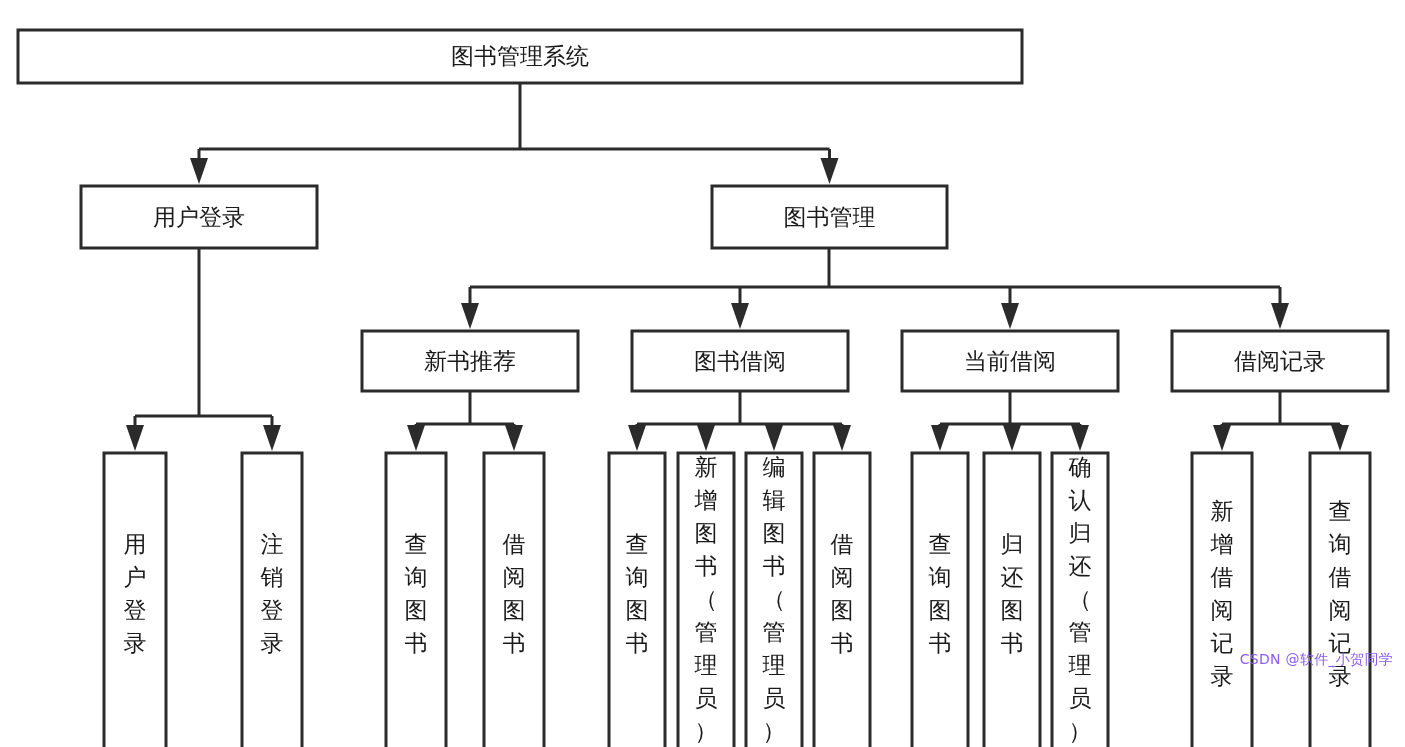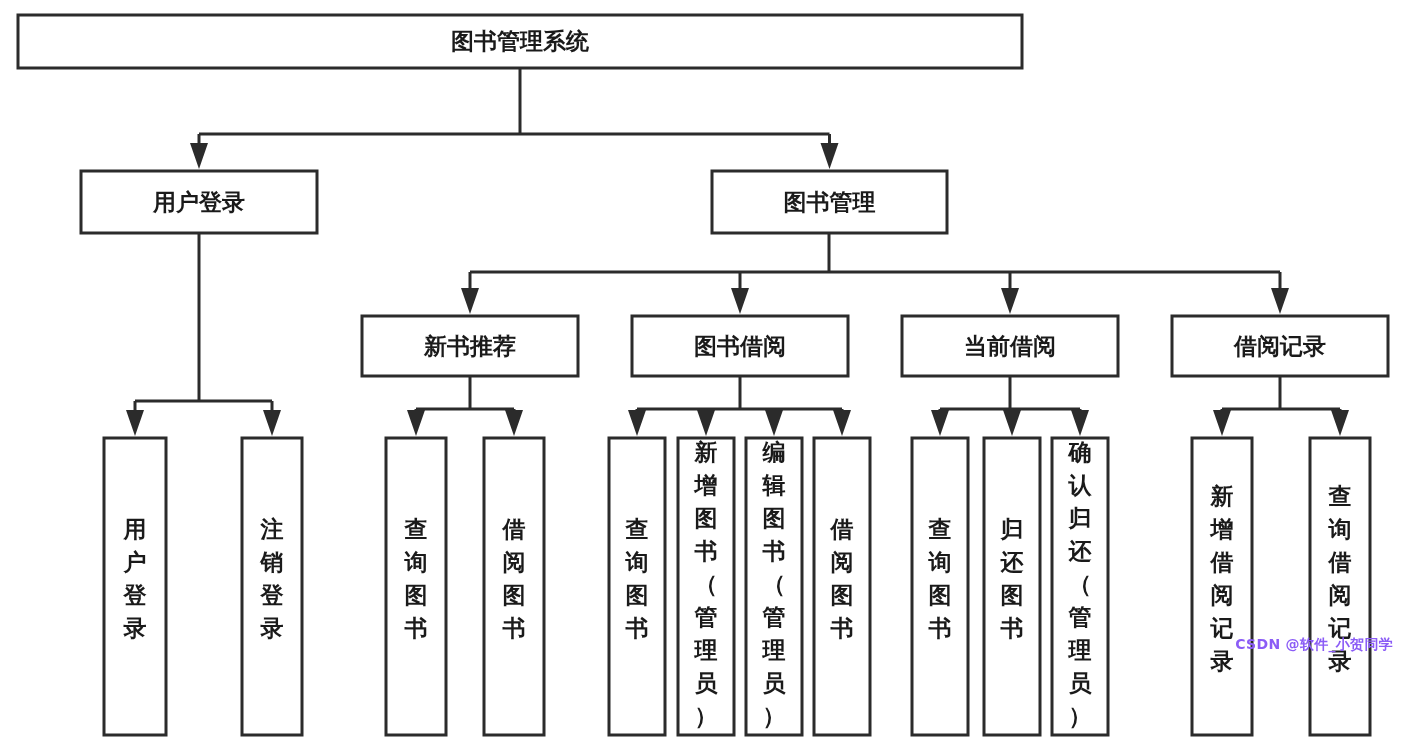--- a/index.html
+++ b/index.html
@@ -11,24 +11,23 @@
   body {
     width: 1405px;
     height: 747px;
     position: relative;
     overflow: hidden;
     font-family: "DejaVu Sans", "Liberation Sans", sans-serif;
   }
   #diagram-root {
     position: absolute;
     left: 0;
-    top: 1px;
+    top: 16px;
     width: 1405px;
     height: 659px;
-    font-weight: bold;
   }
   svg.diagram-canvas {
     display: block;
     width: 1405px;
     height: 747px;
   }
   .node-box {
     fill: #ffffff;
     stroke: #2b2b2b;
     stroke-width: 3;

